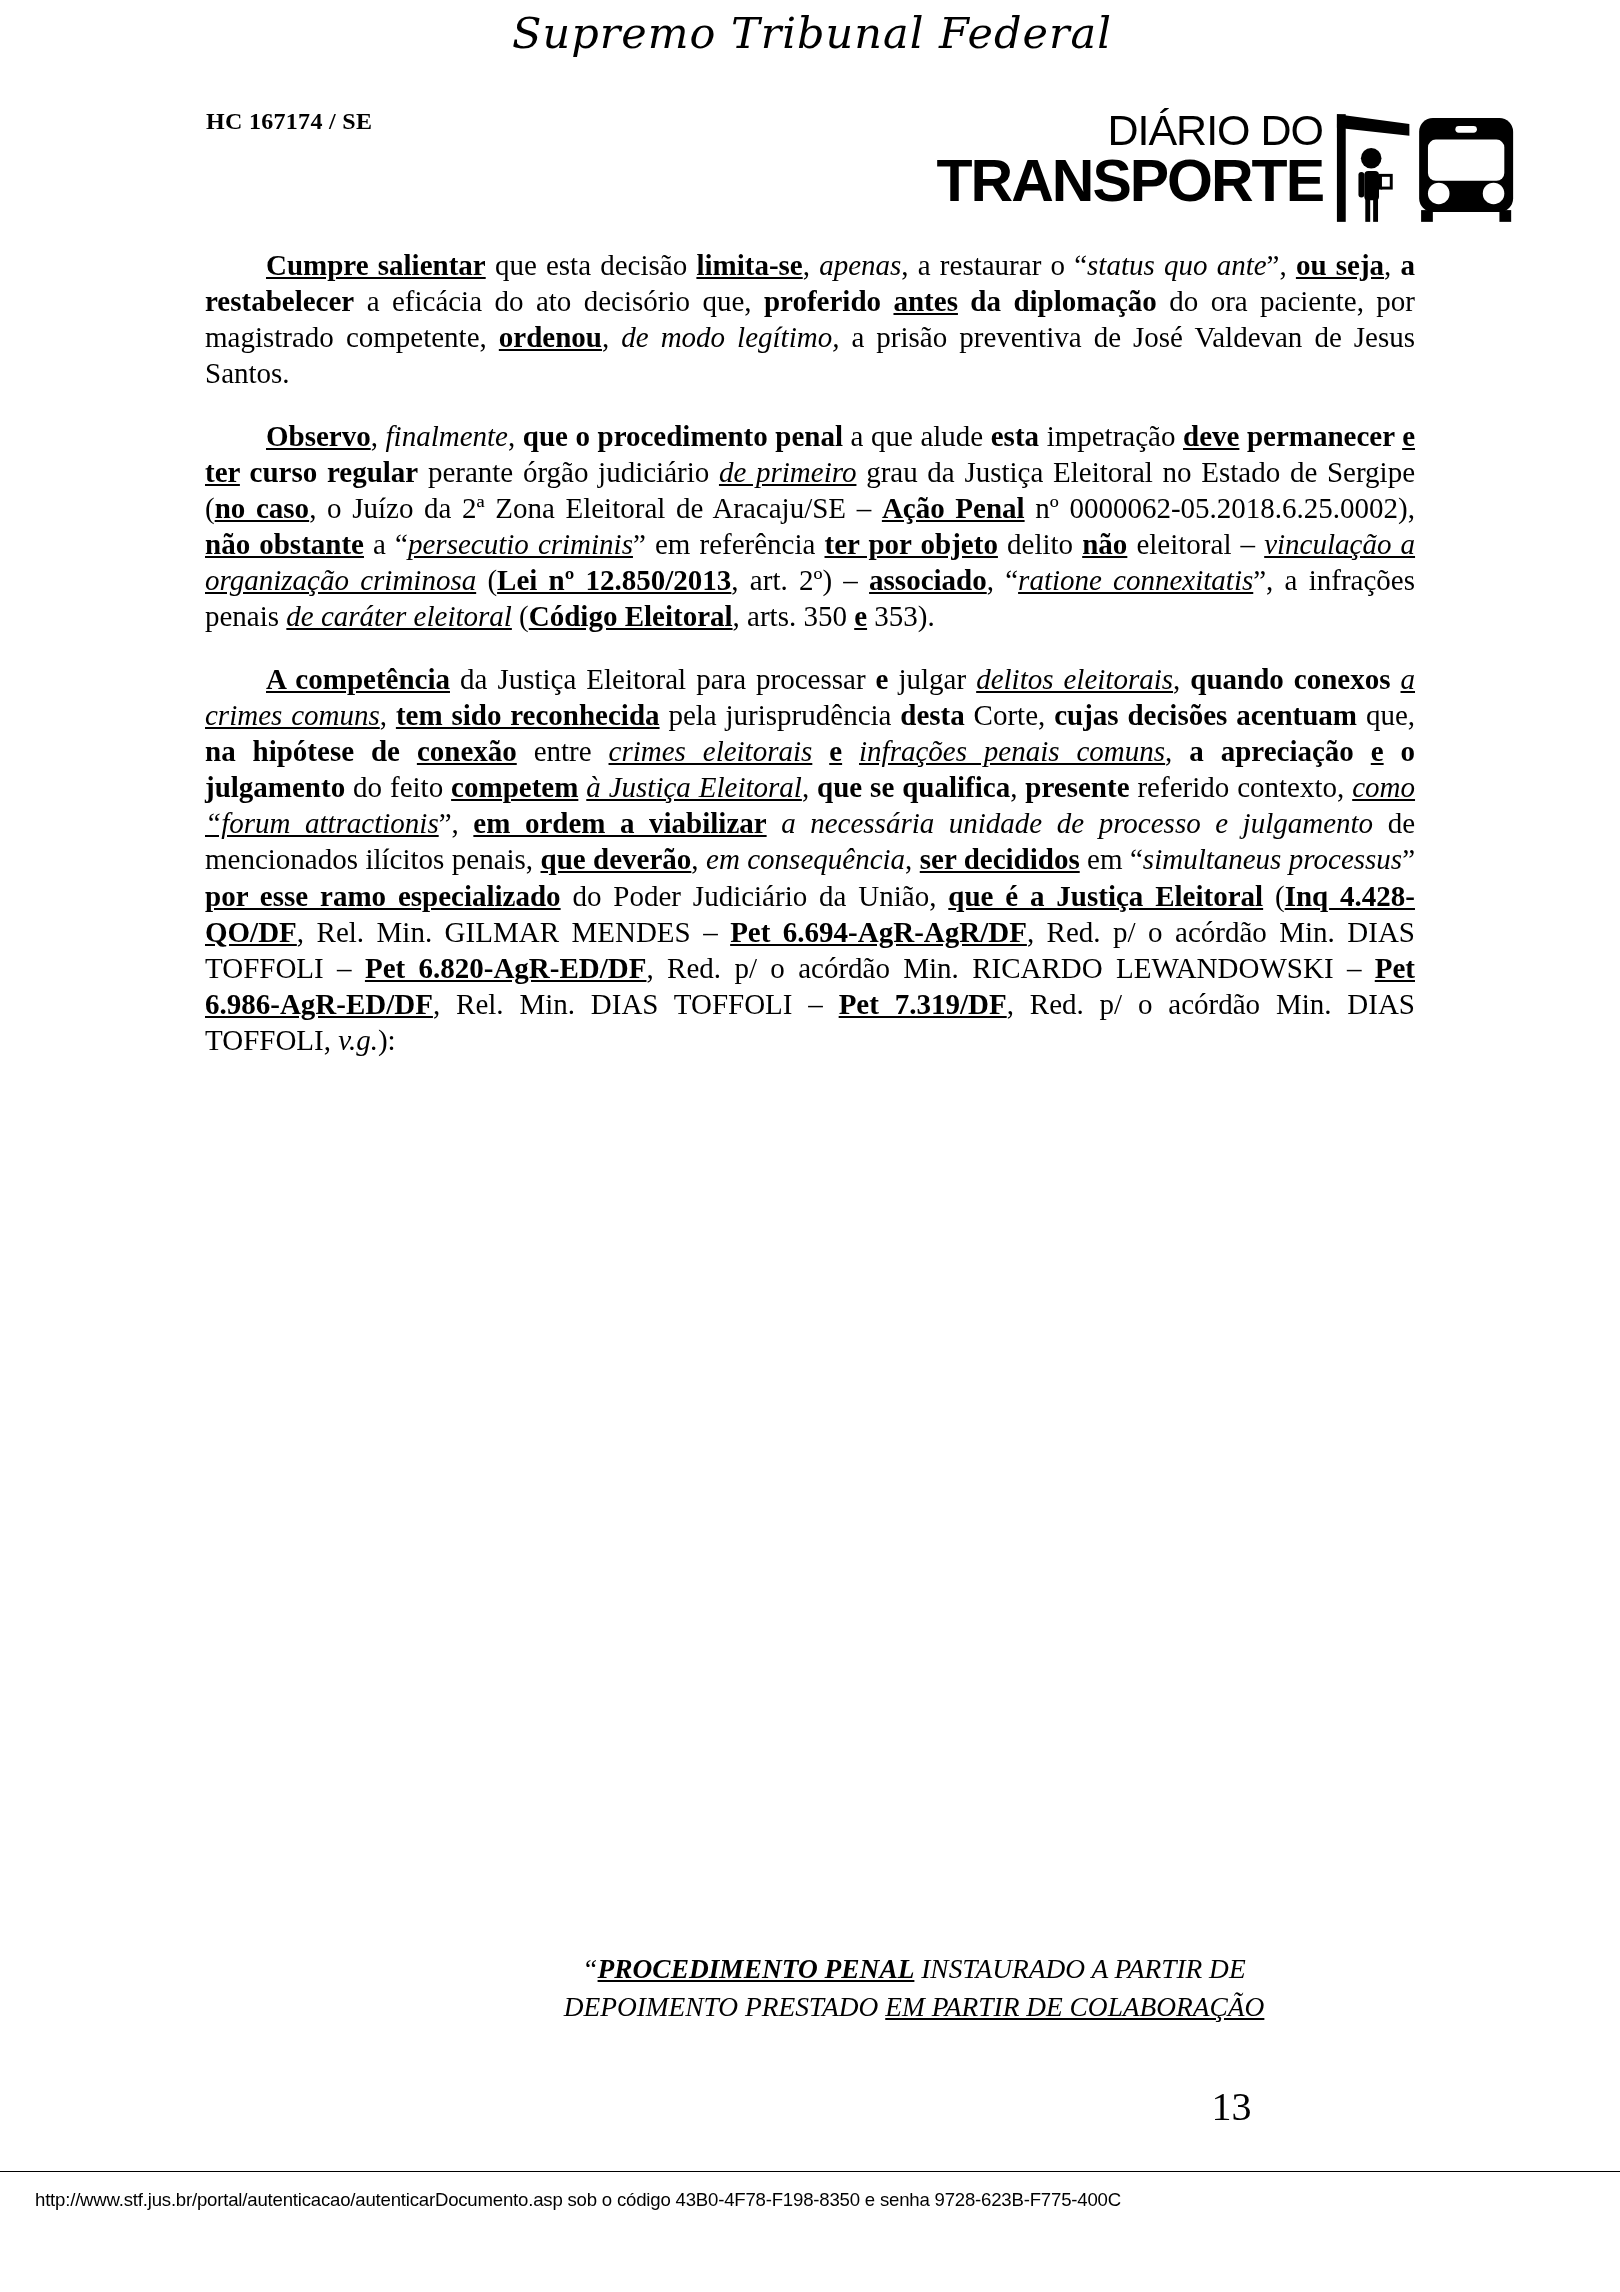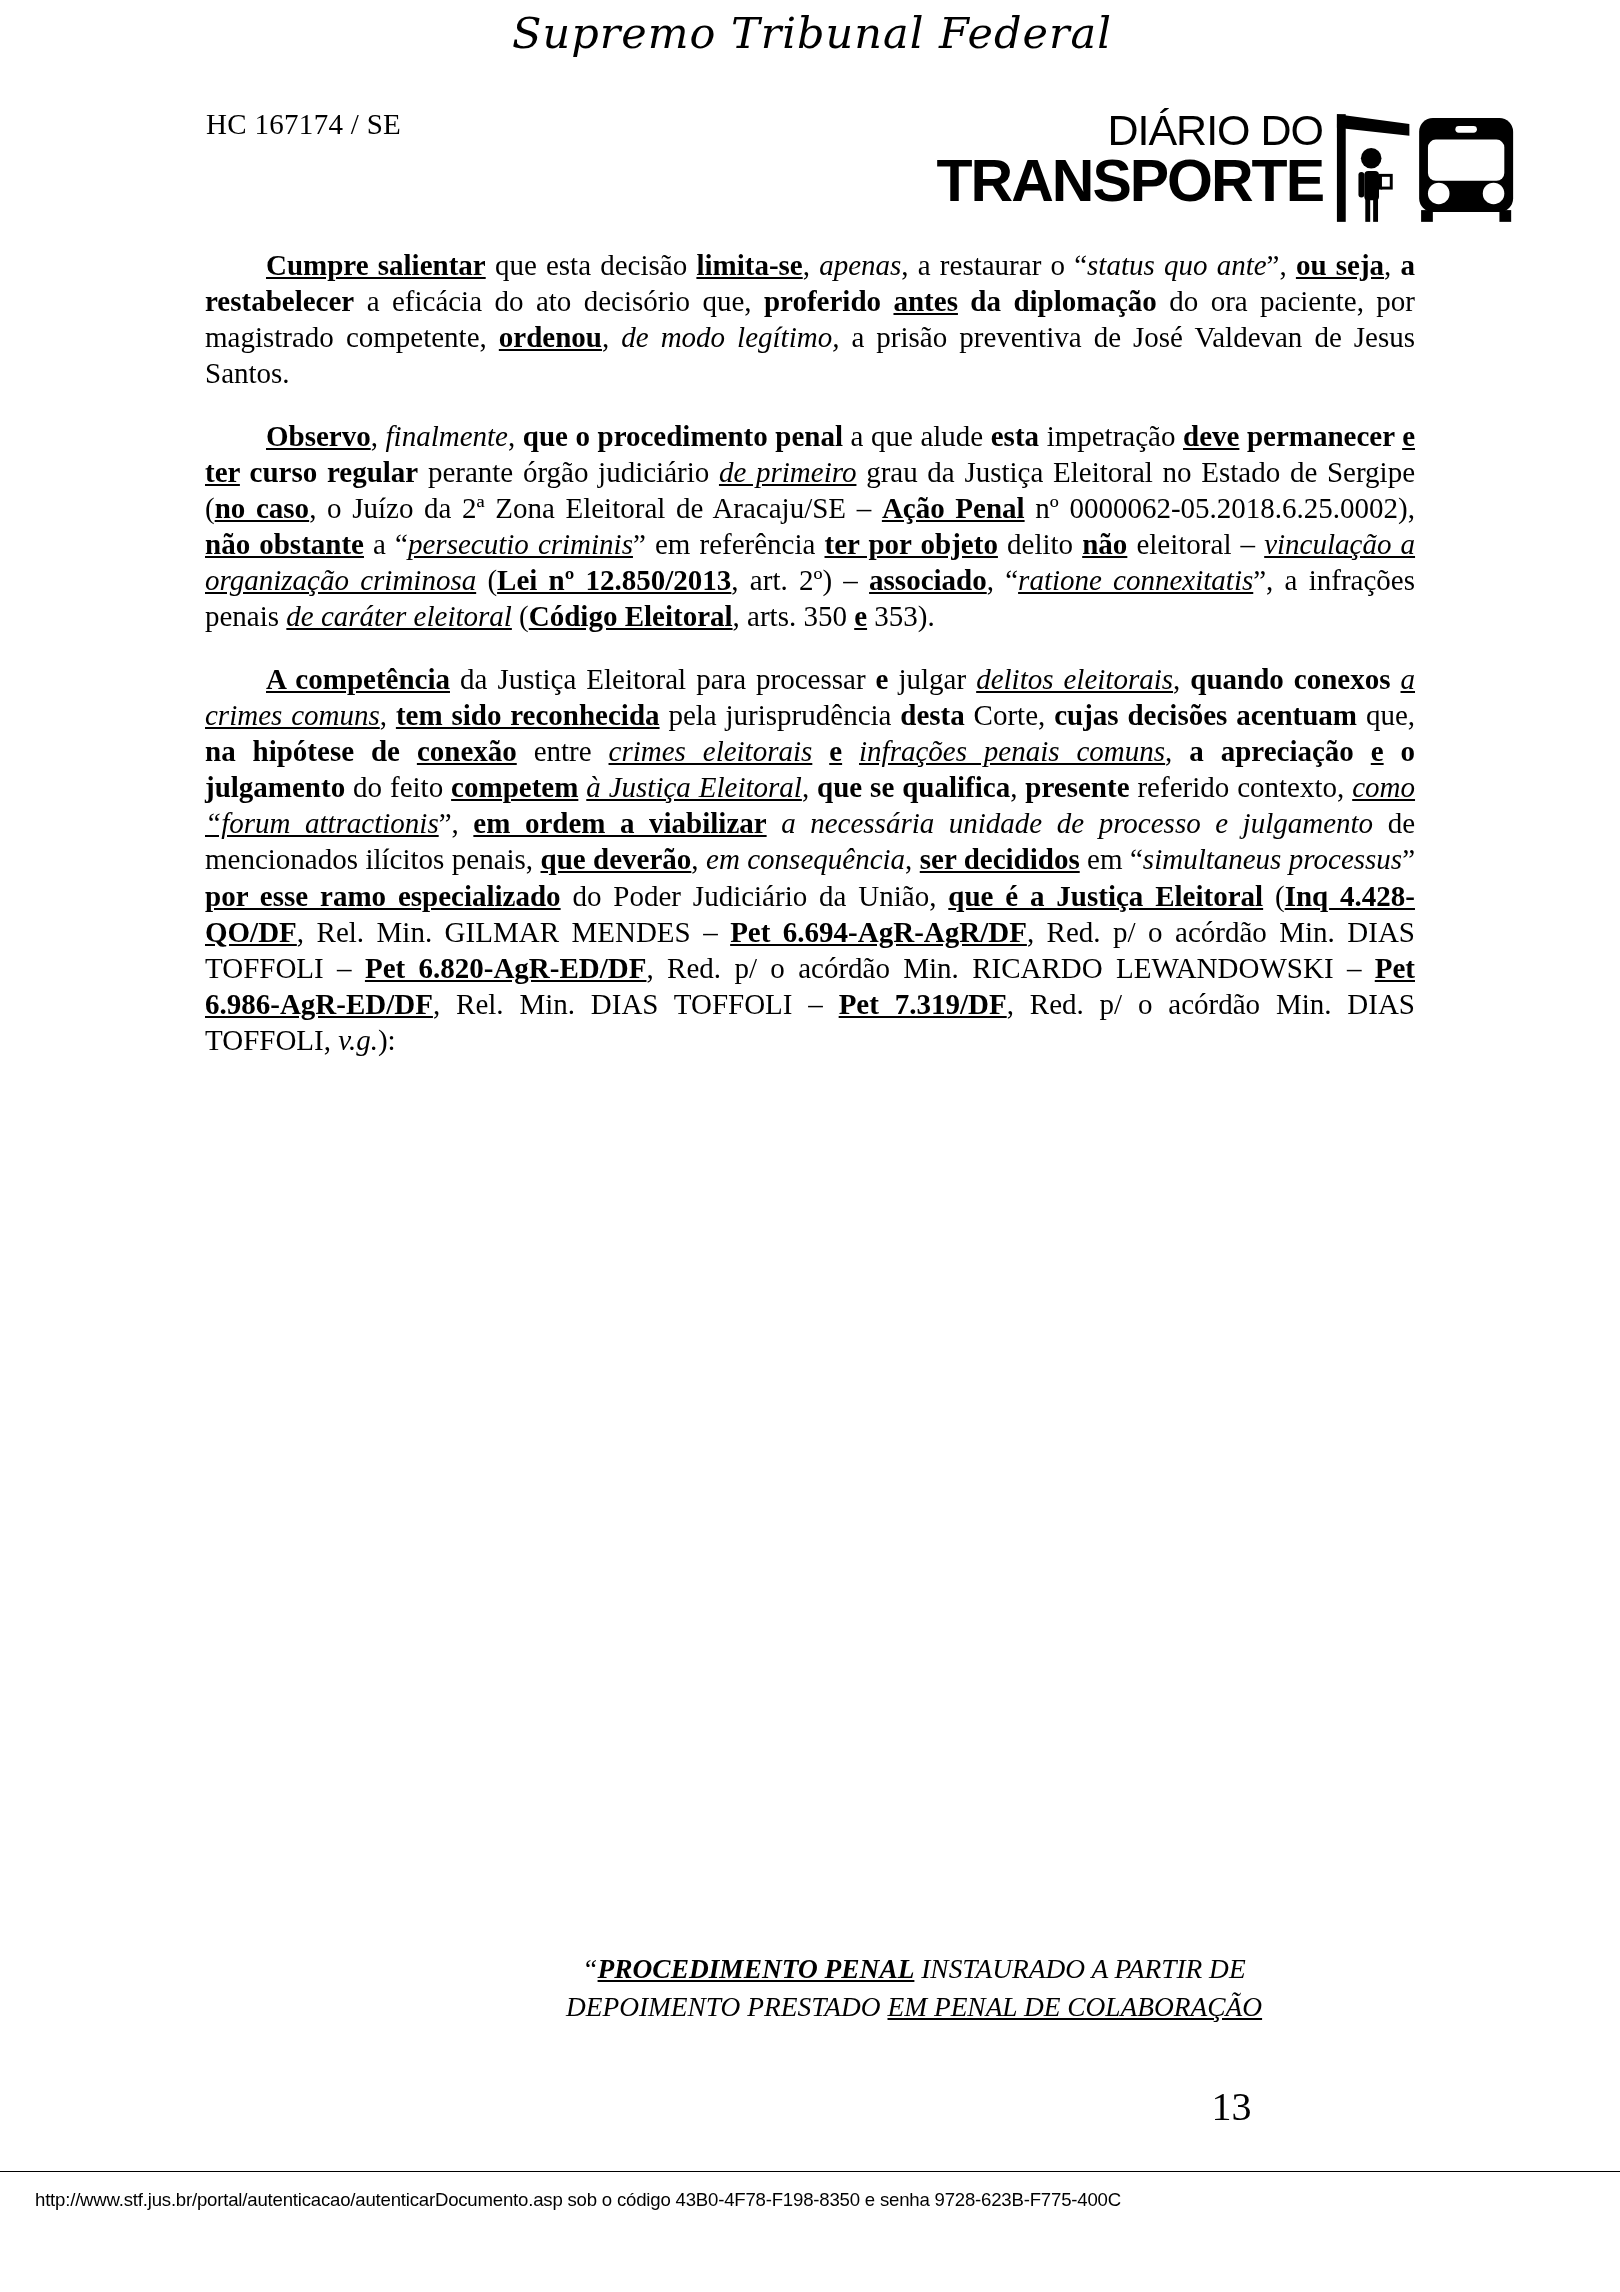--- a/index.html
+++ b/index.html
@@ -37,22 +37,22 @@
     font-size: 43px;
     letter-spacing: 1px;
     white-space: nowrap;
   }
 
   .case-number {
     position: absolute;
     top: 108px;
     left: 206px;
     font-family: "Liberation Serif", "DejaVu Serif", serif;
-    font-weight: normal;
-    font-size: 29px;
+    font-weight: bold;
+    font-size: 24px;
     letter-spacing: 0.3px;
   }
 
   
   .logo {
     position: absolute;
     top: 110px;
     left: 877px;
     width: 647px;
     height: 181px;
@@ -201,21 +201,21 @@
   </div>
 
   <div class="body-text">
     <p><span class="bu">Cumpre salientar</span> que esta decisão <span class="bu">limita-se</span>, <i>apenas</i>, a restaurar o “<i>status quo ante</i>”, <span class="bu">ou seja</span>, <b>a restabelecer</b> a eficácia do ato decisório que, <b>proferido </b><span class="bu">antes</span><b> da diplomação</b> do ora paciente, por magistrado competente, <span class="bu">ordenou</span>, <i>de modo legítimo,</i> a prisão preventiva de José Valdevan de Jesus Santos.</p>
     <p><span class="bu">Observo</span>, <i>finalmente</i>, <b>que o procedimento penal</b> a que alude <b>esta</b> impetração <span class="bu">deve</span><b> permanecer </b><span class="bu">e ter</span><b> curso regular</b> perante órgão judiciário <span class="iu">de primeiro</span> grau da Justiça Eleitoral no Estado de Sergipe (<span class="bu">no caso</span>, o Juízo da 2ª Zona Eleitoral de Aracaju/SE – <span class="bu">Ação Penal</span> nº 0000062-05.2018.6.25.0002), <span class="bu">não obstante</span> a “<span class="iu">persecutio criminis</span>” em referência <span class="bu">ter por objeto</span> delito <span class="bu">não</span> eleitoral – <span class="iu">vinculação a organização criminosa</span> (<span class="bu">Lei nº 12.850/2013</span>, art. 2º) – <span class="bu">associado</span>, “<span class="iu">ratione connexitatis</span>”, a infrações penais <span class="iu">de caráter eleitoral</span> (<span class="bu">Código Eleitoral</span>, arts. 350 <span class="bu">e</span> 353).</p>
     <p class="last-para"><span class="bu">A competência</span> da Justiça Eleitoral para processar <b>e</b> julgar <span class="iu">delitos eleitorais</span>, <b>quando conexos </b><span class="iu">a crimes comuns</span>, <span class="bu">tem sido reconhecida</span> pela jurisprudência <b>desta</b> Corte, <b>cujas decisões acentuam</b> que, <b>na hipótese de</b> <span class="bu">conexão</span> entre <span class="iu">crimes eleitorais</span> <span class="bu">e</span> <span class="iu">infrações penais comuns</span>, <b>a apreciação </b><span class="bu">e</span> <b>o julgamento</b> do feito <span class="bu">competem</span> <span class="iu">à Justiça Eleitoral</span>, <b>que se qualifica</b>, <b>presente</b> referido contexto, <span class="iu">como “forum attractionis</span>”, <span class="bu">em ordem a viabilizar</span> <i>a necessária unidade de processo e julgamento</i> de mencionados ilícitos penais, <span class="bu">que deverão</span>, <i>em consequência</i>, <span class="bu">ser decididos</span> em “<i>simultaneus processus</i>” <span class="bu">por esse ramo especializado</span> do Poder Judiciário da União, <span class="bu">que é a Justiça Eleitoral</span> (<span class="bu">Inq 4.428-QO/DF</span>, Rel. Min. GILMAR MENDES – <span class="bu">Pet 6.694-AgR-AgR/DF</span>, Red. p/ o acórdão Min. DIAS TOFFOLI – <span class="bu">Pet 6.820-AgR-ED/DF</span>, Red. p/ o acórdão Min. RICARDO LEWANDOWSKI – <span class="bu">Pet 6.986-AgR-ED/DF</span>, Rel. Min. DIAS TOFFOLI – <span class="bu">Pet 7.319/DF</span>, Red. p/ o acórdão Min. DIAS TOFFOLI, <i>v.g.</i>):</p>
   </div>
 
   <div class="quote-block">
     <div>“<span class="biu">PROCEDIMENTO PENAL</span> INSTAURADO <span class="bi">A PARTIR</span> DE</div>
-    <div>DEPOIMENTO <span class="bi">PRESTADO</span> <span class="iu">EM PENAL DE COLABORAÇÃO</span></div>
+    <div>DEPOIMENTO <span class="bi">PRESTADO</span> <span class="iu">EM PARTIR DE COLABORAÇÃO</span></div>
   </div>
 
   <div class="page-number">
     <span>13</span>
   </div>
 
   <div class="footer-rule"></div>
   <div class="footer">
     <div>http://www.stf.jus.br/portal/autenticacao/autenticarDocumento.asp sob o código 43B0-4F78-F198-8350 e senha 9728-623B-F775-400C</div>
   </div>

